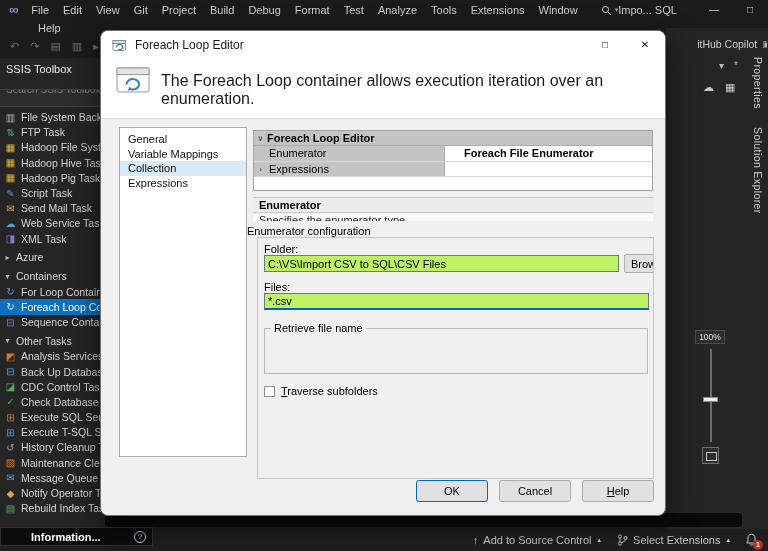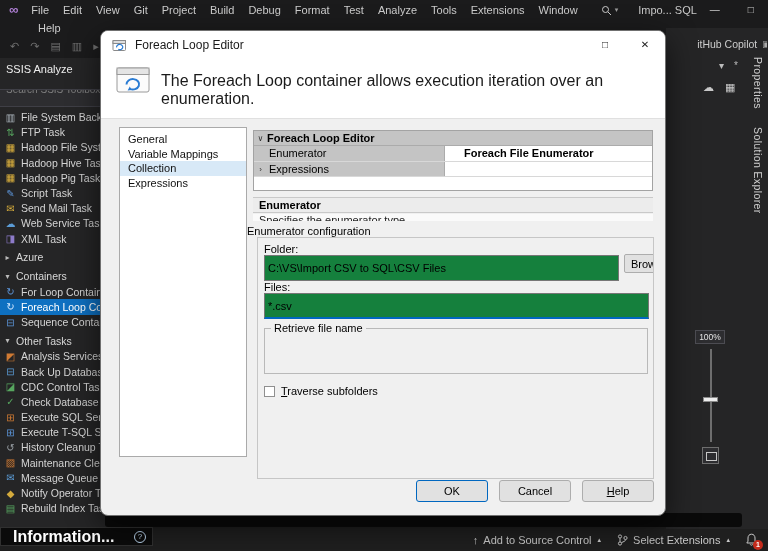--- a/index.html
+++ b/index.html
@@ -6,21 +6,21 @@
 body{width:768px;height:551px;background:#1e1e1e;font-family:"Liberation Sans",sans-serif;overflow:hidden}
 .app{position:relative;width:768px;height:551px;overflow:hidden;background:#1e1e1e}
 .titlebar{position:absolute;left:0;top:0;width:768px;height:20px;background:#1b1b1c;display:flex;align-items:center;color:#ccc;font-size:11px;white-space:nowrap}
 .vs-logo{margin:0 6px 0 9px;color:#b180d7;font-size:13px;font-weight:bold;line-height:20px}
 .menubar{display:flex}
 .menu-item{padding:0 7px;line-height:20px;color:#ccc;cursor:default}
 .menurow2{position:absolute;left:0;top:20px;width:768px;height:16px;background:#1b1b1c;font-size:11px;color:#ccc}
 .menurow2 .menu-item{margin-left:31px;line-height:16px;display:inline-block}
 .tb-search{display:flex;align-items:center;gap:3px;margin-left:16px}
 .tb-search .caret{font-size:7px;color:#999}
-.doc-title{margin-left:20px;color:#c8c8c8}
+.doc-title{color:#c8c8c8}
 .win-controls{margin-left:auto;display:flex;height:20px}
 .win-btn{width:36px;text-align:center;line-height:20px;font-size:10px;color:#ccc}
 .toolbar{position:absolute;left:0;top:36px;width:768px;height:22px;background:#1b1b1c}
 .tb-icons{display:flex;gap:11px;padding:4px 0 0 10px;color:#6f6f6f;font-size:11px}
 .toolbox{position:absolute;left:0;top:58px;width:108px;height:471px;background:#252526;overflow:hidden}
 .tb-title{padding:5px 0 4px 6px;font-size:11px;color:#eee}
 .tb-searchbox{width:108px;height:16px;background:#2d2d30;border:1px solid #3f3f46;border-left:0;border-right:0;color:#9a9a9a;font-size:10px;padding:0 0 16px 6px;font-family:inherit;outline:none}
 .tb-searchbox::placeholder{color:#7f7f7f}
 .tb-list{padding-top:3px}
 .tb-item{display:flex;align-items:center;height:15.2px;padding-left:5px;gap:5px;font-size:10.5px;color:#d4d4d4;white-space:nowrap}
@@ -37,21 +37,21 @@
 .vtab{position:absolute;left:752px;writing-mode:vertical-rl;font-size:10.5px;color:#cfcfcf;letter-spacing:.4px}
 .vtab1{top:57px}
 .vtab2{top:127px}
 .zoom-label{position:absolute;left:695px;top:330px;width:30px;height:14px;background:#2d2d30;border:1px solid #4c4c52;color:#e4e4e4;font-size:8.5px;text-align:center;line-height:12px}
 .zoom-track{position:absolute;left:710px;top:349px;width:2px;height:93px;background:#6e6e6e}
 .zoom-thumb{position:absolute;left:703px;top:397px;width:15px;height:5px;background:#ededed;border:1px solid #8a8a8a}
 .zoom-fit{position:absolute;left:702px;top:447px;width:17px;height:17px;border:1px solid #6e6e6e;background:#2d2d30}
 .zoom-fit::after{content:"";position:absolute;left:3px;top:4px;width:9px;height:7px;border:1px solid #c8c8c8}
 .strip{position:absolute;left:105px;top:513px;width:637px;height:14px;background:#0a0a0a;border-radius:3px}
 .info-bar{position:absolute;left:0;top:527px;width:153px;height:19px;background:#0b0b0b;border:1px solid #303030;display:flex;align-items:center;z-index:6}
-.info-bar .lbl{margin-left:12px;font-size:16px;font-weight:bold;color:#fff}
+.info-bar .lbl{margin-left:30px;font-size:11px;font-weight:bold;color:#fff}
 .info-bar .q{margin-left:auto;margin-right:6px;width:12px;height:12px;border:1px solid #bcd6ee;border-radius:50%;color:#bcd6ee;font-size:8px;line-height:10px;text-align:center}
 .statusbar{position:absolute;left:0;top:529px;width:768px;height:22px;background:#1f1f1f;display:flex;align-items:center;justify-content:flex-end;color:#c8c8c8;font-size:11px;padding-right:9px}
 .sb-group{display:flex;align-items:center;gap:5px;margin-left:16px}
 .sb-group .caret{font-size:7px;margin-left:1px}
 .sb-arrow{font-size:11px}
 .sb-bell{position:relative;margin-left:15px;width:14px;height:14px}
 .sb-badge{position:absolute;right:-4px;bottom:-3px;width:10px;height:10px;border-radius:50%;background:#c42b1c;color:#fff;font-size:7px;text-align:center;line-height:10px;font-weight:bold}
 .dialog{position:absolute;left:100px;top:30px;width:566px;height:486px;background:#f0f0f0;border:1px solid #707070;border-radius:8px;box-shadow:0 10px 30px rgba(0,0,0,.6);overflow:hidden;z-index:20;color:#000;font-size:11px}
 .dlg-titlebar{height:28px;background:#fff;display:flex;align-items:center}
 .dlg-icon{margin-left:11px;display:flex}
@@ -73,21 +73,21 @@
 .pg-name{width:178px;flex:none;background:#c4c4c4;line-height:15.5px;padding-left:2px;border-right:1px solid #ababab}
 .pg-value{flex:1;background:#fff;font-weight:bold;line-height:15.5px;padding-left:19px}
 .pg-filler{height:13px;background: #fff}
 .sec-band{position:absolute;left:152px;top:166px;width:400px;height:16px;background:#ececec;border-top:1px solid #c9c9c9;border-bottom:1px solid #c9c9c9;font-weight:bold;line-height:15px;padding-left:6px}
 .sec-sub{position:absolute;left:152px;top:183px;width:400px;height:7px;overflow:hidden;background:#fafafa;padding-left:6px;color:#222}
 .cfg-label{position:absolute;left:146px;top:194px}
 .cfg-box{position:absolute;left:156px;top:206px;width:397px;height:242px;border:1px solid #c6c6c6;overflow:hidden}
 .fld-label{position:absolute;left:6px}
 .fld-label.folder{top:5px}
 .fld-label.files{top:43px}
-.fld-input{position:absolute;left:6px;height:26px;border:1px solid #767676;background:#15803d;font-size:11px;font-family:inherit;padding:0 3px;color:#000;outline:none}
+.fld-input{position:absolute;left:6px;height:17px;border:1px solid #767676;background:#bef264;font-size:11px;font-family:inherit;padding:0 3px;color:#000;outline:none}
 .fld-input.folder{top:17px;width:355px}
 .fld-input.files{top:55px;width:385px;border-bottom:2px solid #0067c0}
 .browse{position:absolute;left:366px;top:16px;width:62px;height:19px;background:#e1e1e1;border:1px solid #adadad;border-radius:2px;font-size:11px;font-family:inherit;text-align:left;padding-left:6px}
 .retrieve{position:absolute;left:6px;top:84px;width:384px;height:52px;border:1px solid #b9b9b9;padding:0}
 .retrieve legend{font-size:11px;margin-left:6px;padding:0 3px}
 .radios{display:flex;gap:22px;margin:6px 0 0 8px}
 .radio-opt{display:flex;align-items:center;gap:6px;font-size:11px}
 .radio{width:12px;height:12px;border:1px solid #8f8f8f;border-radius:50%;background:#fff;position:relative;flex:none}
 .radio.sel{border-color:#0067c0;background:#0067c0}
 .radio.sel::after{content:"";position:absolute;left:3px;top:3px;width:4px;height:4px;border-radius:50%;background:#fff}
@@ -144,21 +144,21 @@
     <div class="tb-icons">
         <span>↶</span>
         <span>↷</span>
         <span>▤</span>
         <span>▥</span>
         <span>▸</span>
       </div>
   </div>
 
   <div class="toolbox">
-    <div class="tb-title">SSIS Analyze</div>
+    <div class="tb-title">SSIS Toolbox</div>
     <input class="tb-searchbox" placeholder="Search SSIS Toolbox" style="">
     <div class="tb-list">
         <div class="tb-item">
           <span class="ticon" style="color:#a9b2ba">▥</span>
           <span>File System Back</span>
         </div>
         <div class="tb-item">
           <span class="ticon" style="color:#57a65f">⇅</span>
           <span>FTP Task</span>
         </div>

